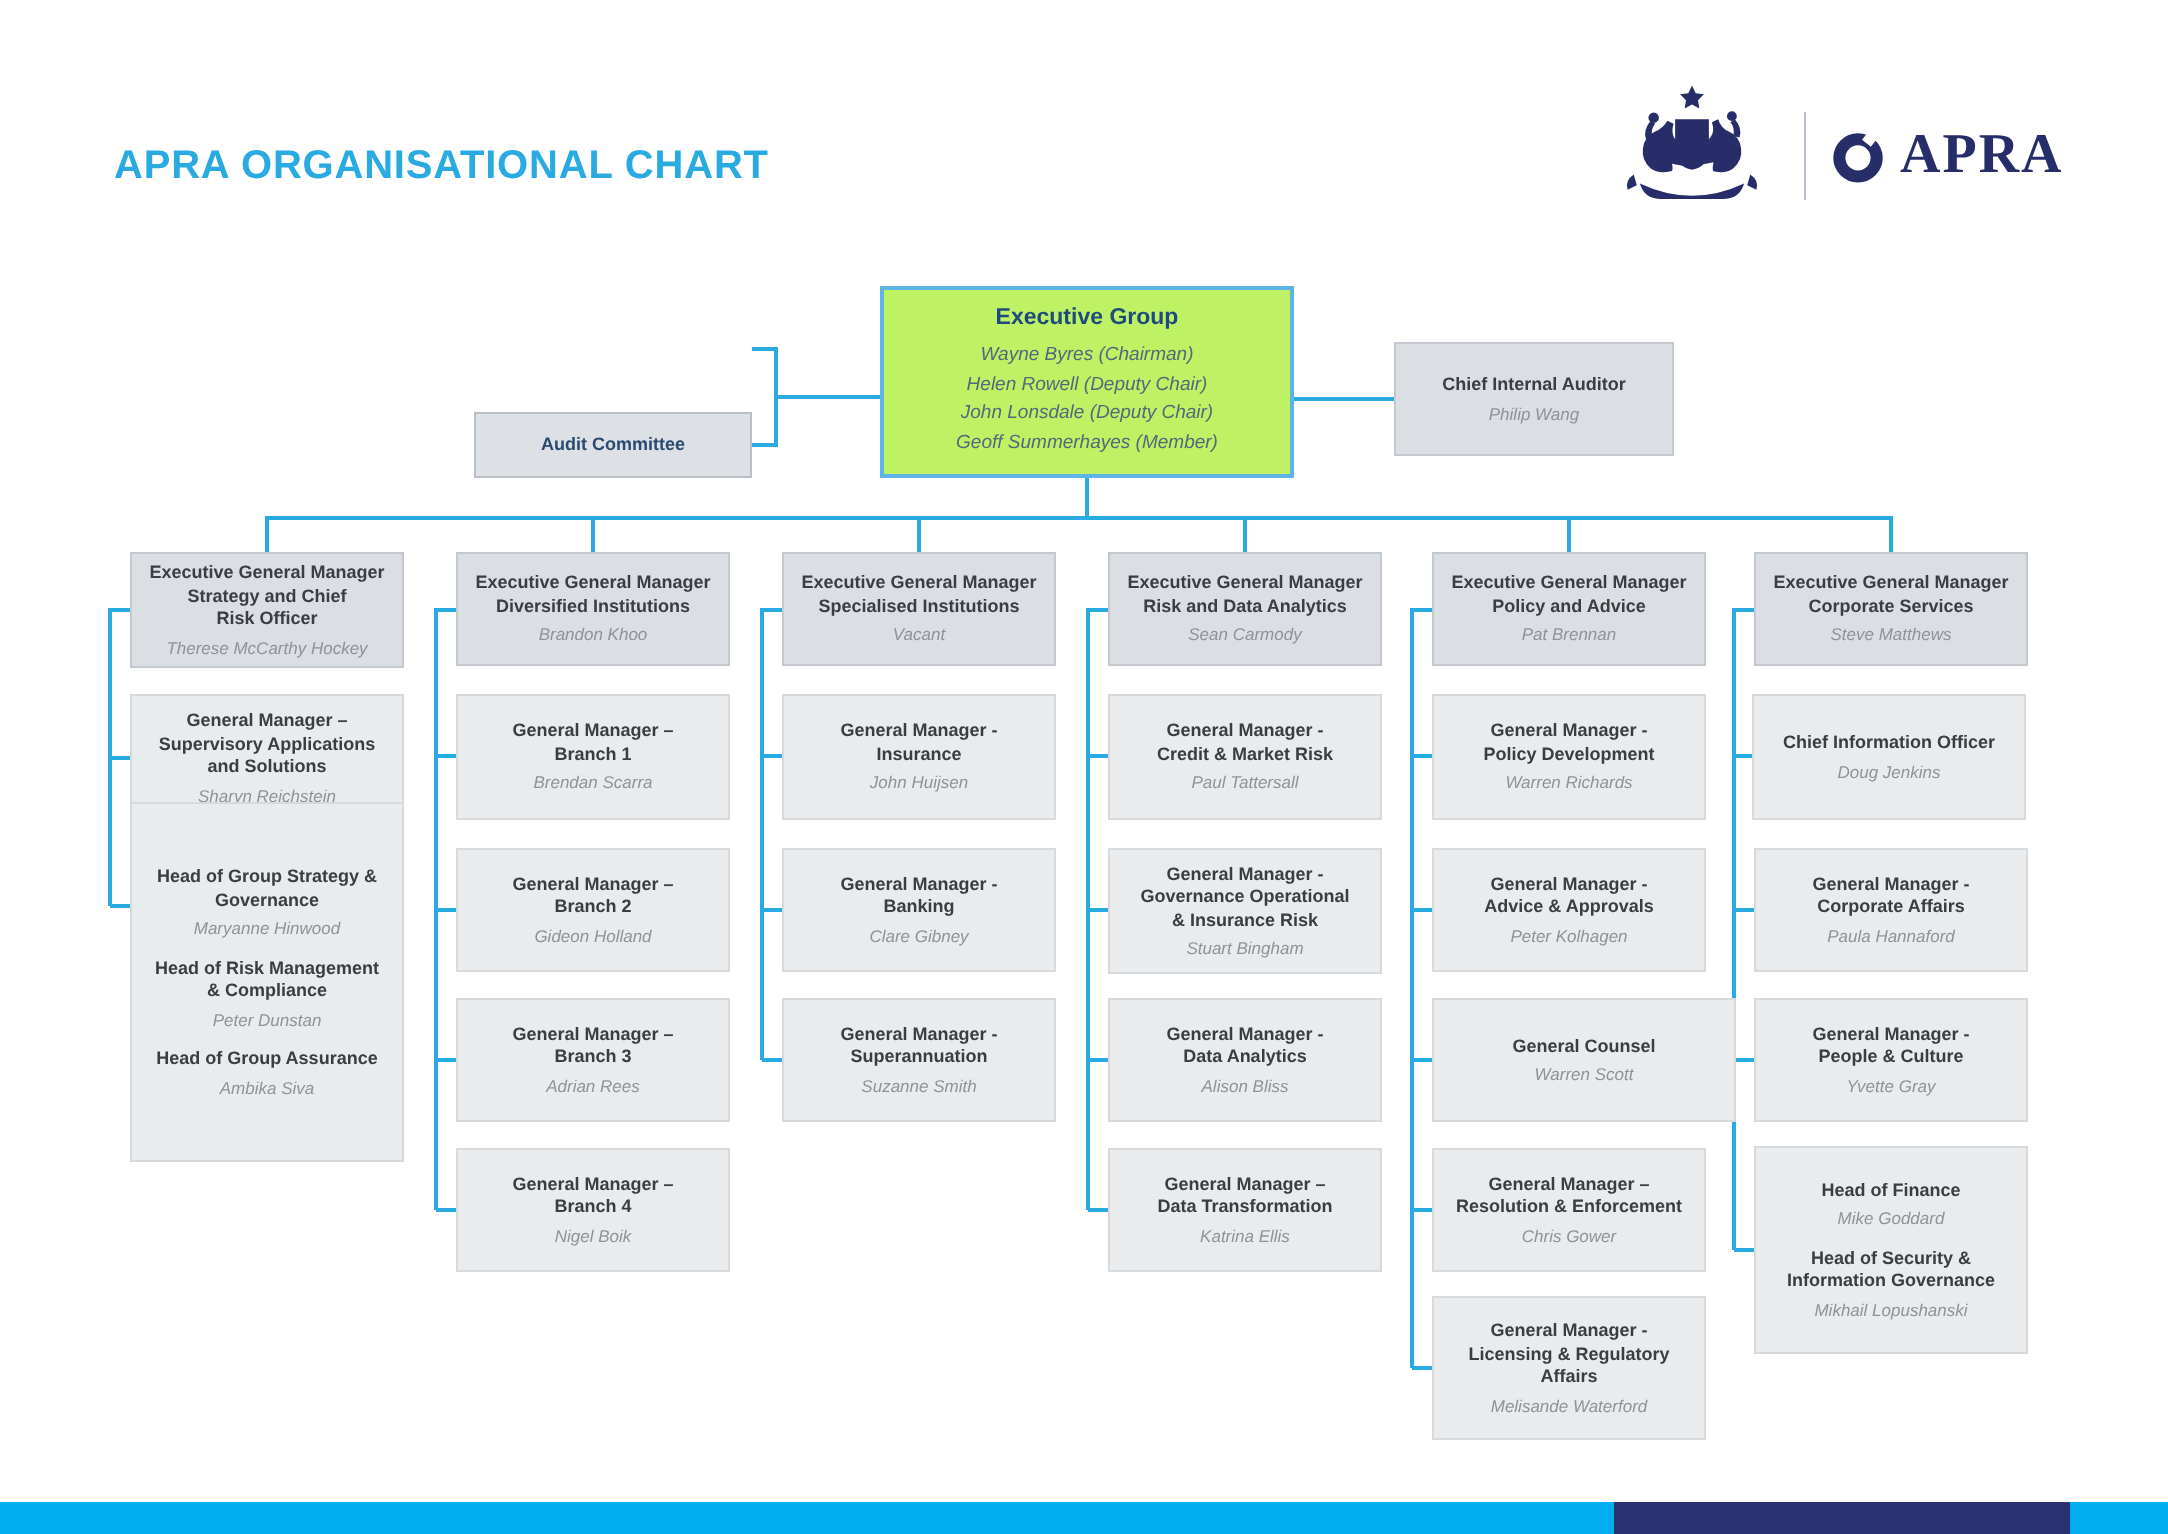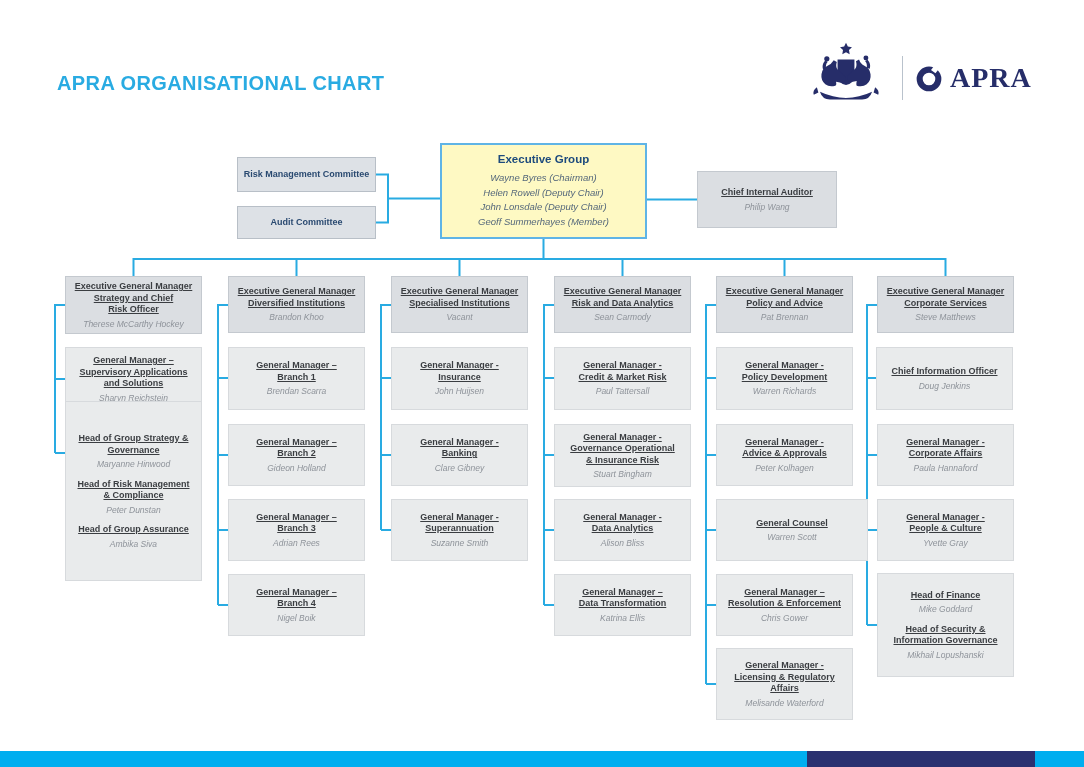--- a/index.html
+++ b/index.html
@@ -24,25 +24,25 @@
   
   #connectors{position:absolute;left:0;top:0;width:1084px;height:767px;pointer-events:none;}
   
   .box{
     position:absolute;box-sizing:border-box;display:flex;flex-direction:column;
     align-items:center;justify-content:center;text-align:center;
     background:#e9ebec;border:1px solid #d7dadd;padding:3px 4px;
   }
   .box.lvl1{background:#dbdee2;border-color:#c4c9cf;}
   .box.exec{
-    background:#fef9c3;border:2px solid #5fb4e6;padding:6px;
+    background:#bef264;border:2px solid #5fb4e6;padding:6px;
   }
   .box.committee{background:#dde1e6;border-color:#b8bfc7;}
   .box-title{
-    font-weight:bold;font-size:9px;line-height:11.5px;color:#3a3d41;white-space:pre-line;text-decoration:underline;
+    font-weight:bold;font-size:9px;line-height:11.5px;color:#3a3d41;white-space:pre-line;
   }
   .box-name{
     font-style:italic;font-size:8.5px;line-height:10.5px;color:#8e939a;margin-top:3px;white-space:pre-line;
   }
   .entry + .entry{margin-top:9px;}
   .committee-label{font-weight:bold;font-size:9px;line-height:11.5px;color:#2a4a71;}
   .exec-title{font-weight:bold;font-size:11.5px;color:#1d4b7d;margin-bottom:6px;}
   .exec-member{font-style:italic;font-size:9.5px;line-height:14.5px;color:#55687b;}
   
   #box-rmc{left:237px;top:157px;width:139px;height:35px;}
@@ -96,23 +96,20 @@
 
       <path d="M66 305 H55 V453 M55 379 H66 M55 453 H66"></path>
       <path d="M229 305 H218 V605 M218 378 H229 M218 455 H229 M218 530 H229 M218 605 H229"></path>
       <path d="M392 305 H381 V530 M381 378 H392 M381 455 H392 M381 530 H392"></path>
       <path d="M555 305 H544 V605 M544 378 H555 M544 455 H555 M544 530 H555 M544 605 H555"></path>
       <path d="M717 305 H706 V684 M706 378 H717 M706 455 H717 M706 530 H717 M706 605 H717 M706 684 H717"></path>
       <path d="M878 305 H867 V625 M867 378 H878 M867 455 H878 M867 530 H878 M867 625 H878"></path>
     </g>
   </svg>
 
-  <div id="box-rmc" class="box committee">
-    <div class="committee-label">Risk Management Committee</div>
-  </div>
 
   <div id="box-audit" class="box committee">
     <div class="committee-label">Audit Committee</div>
   </div>
 
   <div id="box-exec" class="box exec">
     <div class="exec-title">Executive Group</div>
     <div class="exec-member">Wayne Byres (Chairman)</div>
     <div class="exec-member">Helen Rowell (Deputy Chair)</div>
     <div class="exec-member">John Lonsdale (Deputy Chair)</div>

